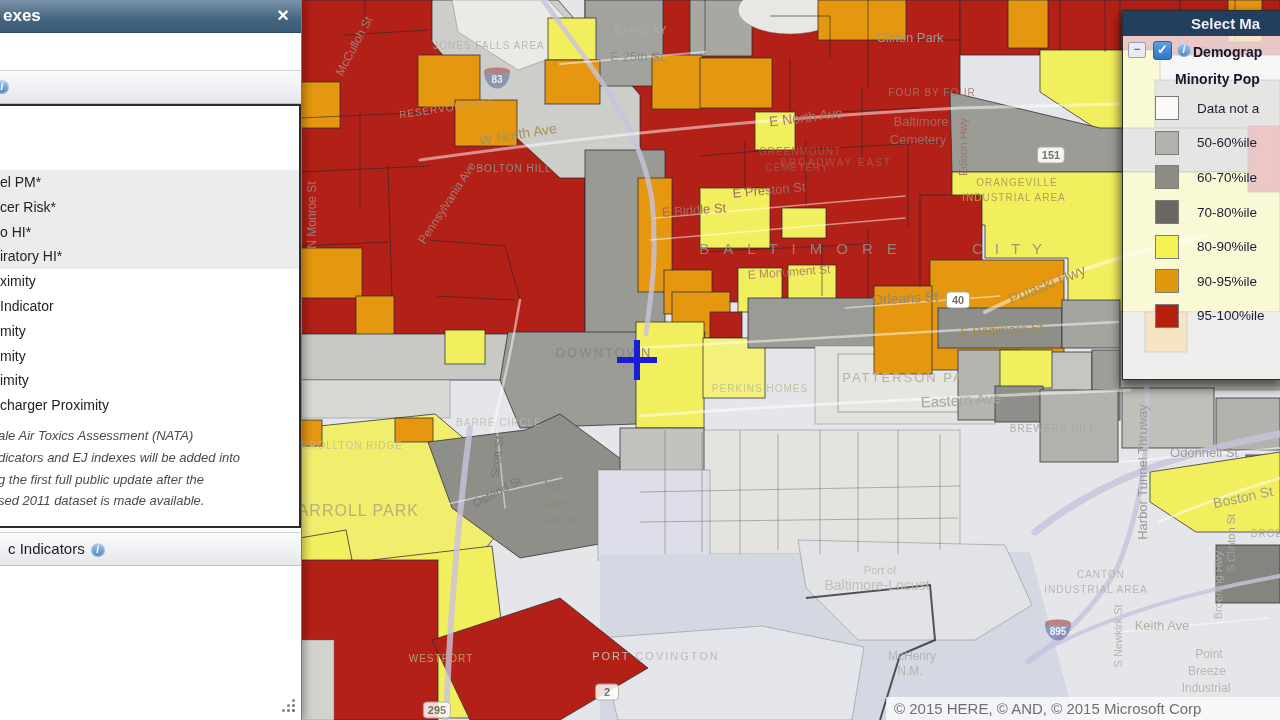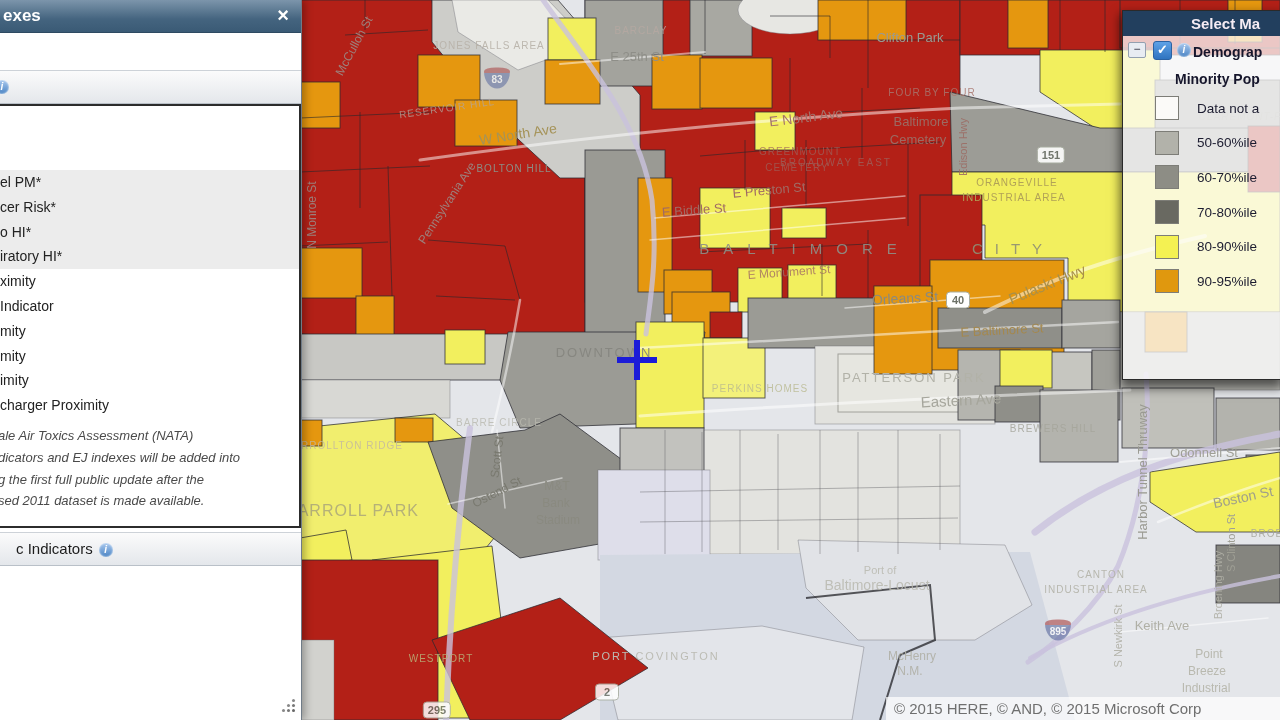--- a/index.html
+++ b/index.html
@@ -52,21 +52,21 @@
           border-left:none;line-height:29px;font-size:15px;color:#111;padding-left:1px;}
   #env-row .info{margin-left:6px;}
   #list-box{margin-left:-2px;height:420px;border:2px solid #2c2c2c;border-left:none;
           background:#fff;overflow:hidden;}
   #indicator-list{padding-top:64px;}
   .li{height:24.8px;line-height:24.8px;font-size:14px;color:#222;padding-left:2px;}
   .li.shaded{background:#ececec;}
   #nata-note{margin-top:7px;font-style:italic;color:#4a4a4a;font-size:13px;}
   .note-line{line-height:21.8px;}
   #band-demo{margin-top:4px;}
-  #band-demo span[data-bind]{padding-left:16px;}
+  #band-demo span[data-bind]{padding-left:8px;}
   #band-demo .info{margin-left:6px;}
   #lp-grip{position:absolute;right:6px;bottom:8px;width:14px;height:14px;}
   #lp-grip i{position:absolute;right:0;bottom:0;width:3px;height:3px;background:#666;
           border-radius:50%;box-shadow:-5px 0 0 #777,-10px 0 0 #888,0 -5px 0 #777,
           -5px -5px 0 #888,0 -10px 0 #888;}
   
   #right-panel{position:absolute;left:1122px;top:10px;width:158px;height:368px;z-index:10;
           background:rgba(253,253,253,.76);border:1px solid #2a2a2a;border-right:none;
           box-shadow:0 6px 10px 2px rgba(5,5,5,.6);}
   #rp-title{height:25px;background:#223f5e;color:#f5ecf4;font-weight:bold;font-size:15px;
@@ -349,16 +349,20 @@
           <span class="lt">70-80%ile</span>
         </div>
         <div class="lrow">
           <span class="sw" style="background: rgb(244, 241, 82);"></span>
           <span class="lt">80-90%ile</span>
         </div>
         <div class="lrow">
           <span class="sw" style="background: rgb(224, 152, 14);"></span>
           <span class="lt">90-95%ile</span>
         </div>
+        <div class="lrow">
+          <span class="sw" style="background: rgb(181, 32, 14);"></span>
+          <span class="lt">95-100%ile</span>
+        </div>
       </div>
   </div>
 
 </div>
 
 </body></html>

